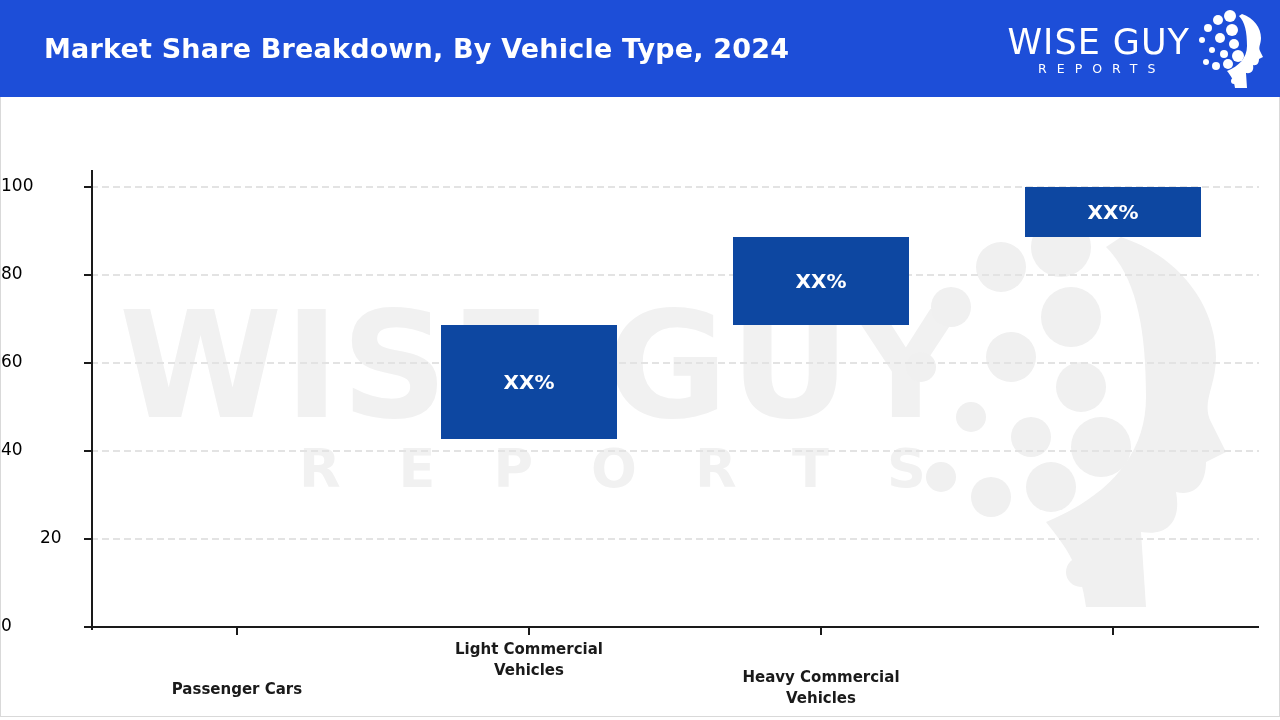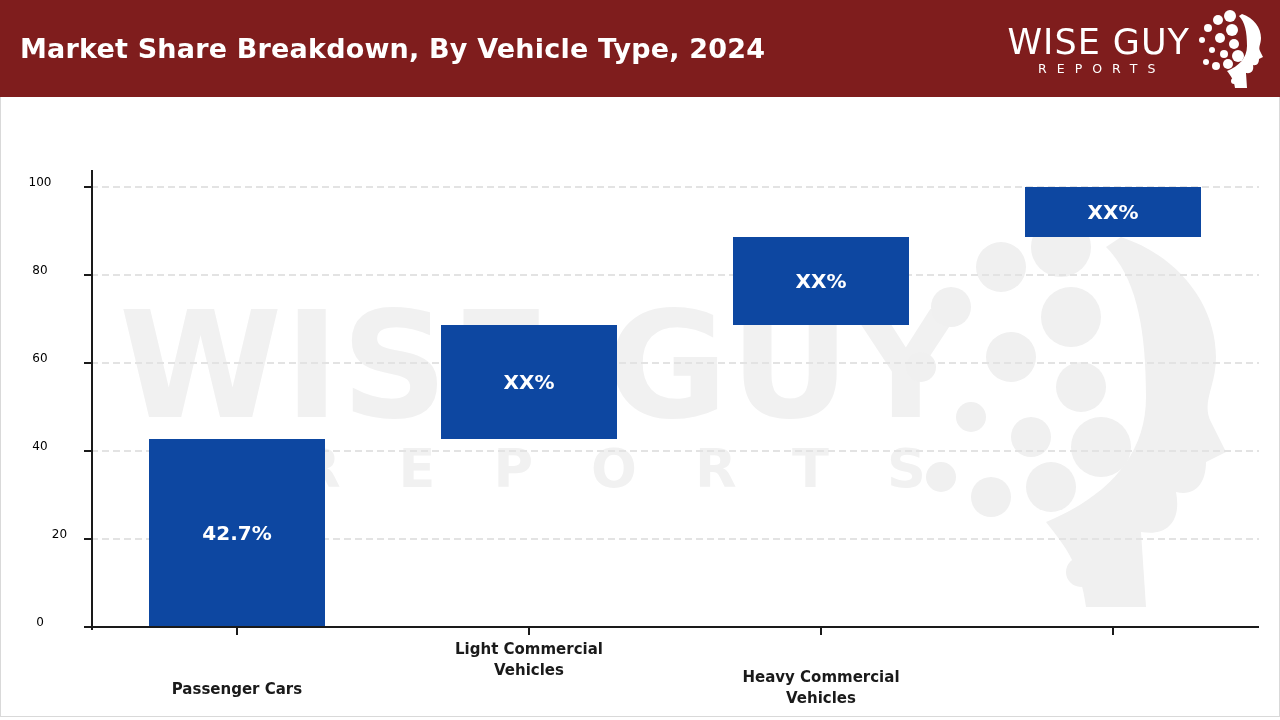--- a/index.html
+++ b/index.html
@@ -2,21 +2,21 @@
 <html><head>
 <meta charset="utf-8">
 <style>
   * { margin:0; padding:0; box-sizing:border-box; }
   html,body { width:1280px; height:720px; background:#ffffff; overflow:hidden;
               font-family:"DejaVu Sans","Liberation Sans",sans-serif; }
   #page { position:relative; width:1280px; height:720px; background:#ffffff; }
 
   
   #header { position:absolute; left:0; top:0; width:1280px; height:97px;
-            background:#7f1d1d; display:flex; align-items:center; }
+            background:#1d4ed8; display:flex; align-items:center;padding-left:24px; }
   #page-title { color:#ffffff; font-size:27px; font-weight:bold; padding-left:20px;
                 letter-spacing:0.2px; }
   #logo { position:absolute; right:14px; top:6px; height:88px; display:flex; align-items:center; }
   #logo-text { text-align:center; color:#ffffff; margin-right:4px; }
   #logo-line1 { font-size:35px; font-weight:500; letter-spacing:1px; line-height:1.05; }
   #logo-line2 { font-size:12.5px; font-weight:400; letter-spacing:10px; margin-top:1px;
                 padding-left:6px; }
   #logo-head { width:72px; height:80px; }
 
   
@@ -28,21 +28,21 @@
   .wm { position:absolute; color:#f1f1f1; font-weight:bold; user-select:none; }
   #wm-line1 { left:118px; top:183px; font-size:148px; letter-spacing:2px; }
   #wm-line2 { left:298px; top:340px; font-size:54px; letter-spacing:58px; }
   #wm-head { position:absolute; left:880px; top:120px; width:360px; height:400px; }
 
   
   #chart-area { position:absolute; left:0; top:0; width:1280px; height:620px; }
   .gridline { position:absolute; height:2px;
               background:repeating-linear-gradient(90deg,#e3e3e3 0 7px,transparent 7px 11px); }
   .y-axis, .x-axis, .tickmark { position:absolute; background:#1a1a1a; }
-  .ytick-label { position:absolute; width:78px; text-align:center; font-size:12px;
+  .ytick-label { position:absolute; width:78px; text-align:left; font-size:17px;
                  color:#000000; }
   .bar { position:absolute; display:flex; align-items:center; justify-content:center;text-align:center; }
   .bar-label { font-weight:bold; font-size:20px; }
   .cat-label { position:absolute; width:290px; text-align:center; font-size:15px;
                font-weight:bold; color:#1a1a1a; white-space:pre-line; line-height:1.4; }
 </style>
 </head>
 <body>
 
 <div id="page">
@@ -109,23 +109,20 @@
         <div class="tickmark" style="left: 83px; top: 264.8px; width: 7px; height: 2px;"></div>
         <div class="ytick-label" style="left: 0px; top: 253.8px;">60</div>
         <div class="gridline" style="left: 90px; top: 176.9px; width: 1168px;"></div>
         <div class="tickmark" style="left: 83px; top: 176.9px; width: 7px; height: 2px;"></div>
         <div class="ytick-label" style="left: 0px; top: 165.9px;">80</div>
         <div class="gridline" style="left: 90px; top: 89px; width: 1168px;"></div>
         <div class="tickmark" style="left: 83px; top: 89px; width: 7px; height: 2px;"></div>
         <div class="ytick-label" style="left: 0px; top: 78px;">100</div>
         <div class="y-axis" style="left: 90px; top: 73px; width: 2px; height: 459.5px;"></div>
         <div class="x-axis" style="left: 89px; top: 528.5px; width: 1169px; height: 2.5px;"></div>
-        <div class="bar" style="left: 148px; top: 341.834px; width: 176px; height: 187.666px; background: rgb(13, 71, 161);">
-          <span class="bar-label" style="color: rgb(255, 255, 255);">42.7%</span>
-        </div>
         <div class="tickmark" style="left: 235px; top: 530.5px; width: 2px; height: 7px;"></div>
         <div class="cat-label" style="left: 91px; top: 541.5px; margin-top: 40px;">Passenger Cars</div>
         <div class="bar" style="left: 440px; top: 228.442px; width: 176px; height: 113.391px; background: rgb(13, 71, 161);">
           <span class="bar-label" style="color: rgb(255, 255, 255);">XX%</span>
         </div>
         <div class="tickmark" style="left: 527px; top: 530.5px; width: 2px; height: 7px;"></div>
         <div class="cat-label" style="left: 383px; top: 541.5px;">Light Commercial
 Vehicles</div>
         <div class="bar" style="left: 732px; top: 139.663px; width: 176px; height: 88.779px; background: rgb(13, 71, 161);">
           <span class="bar-label" style="color: rgb(255, 255, 255);">XX%</span>

